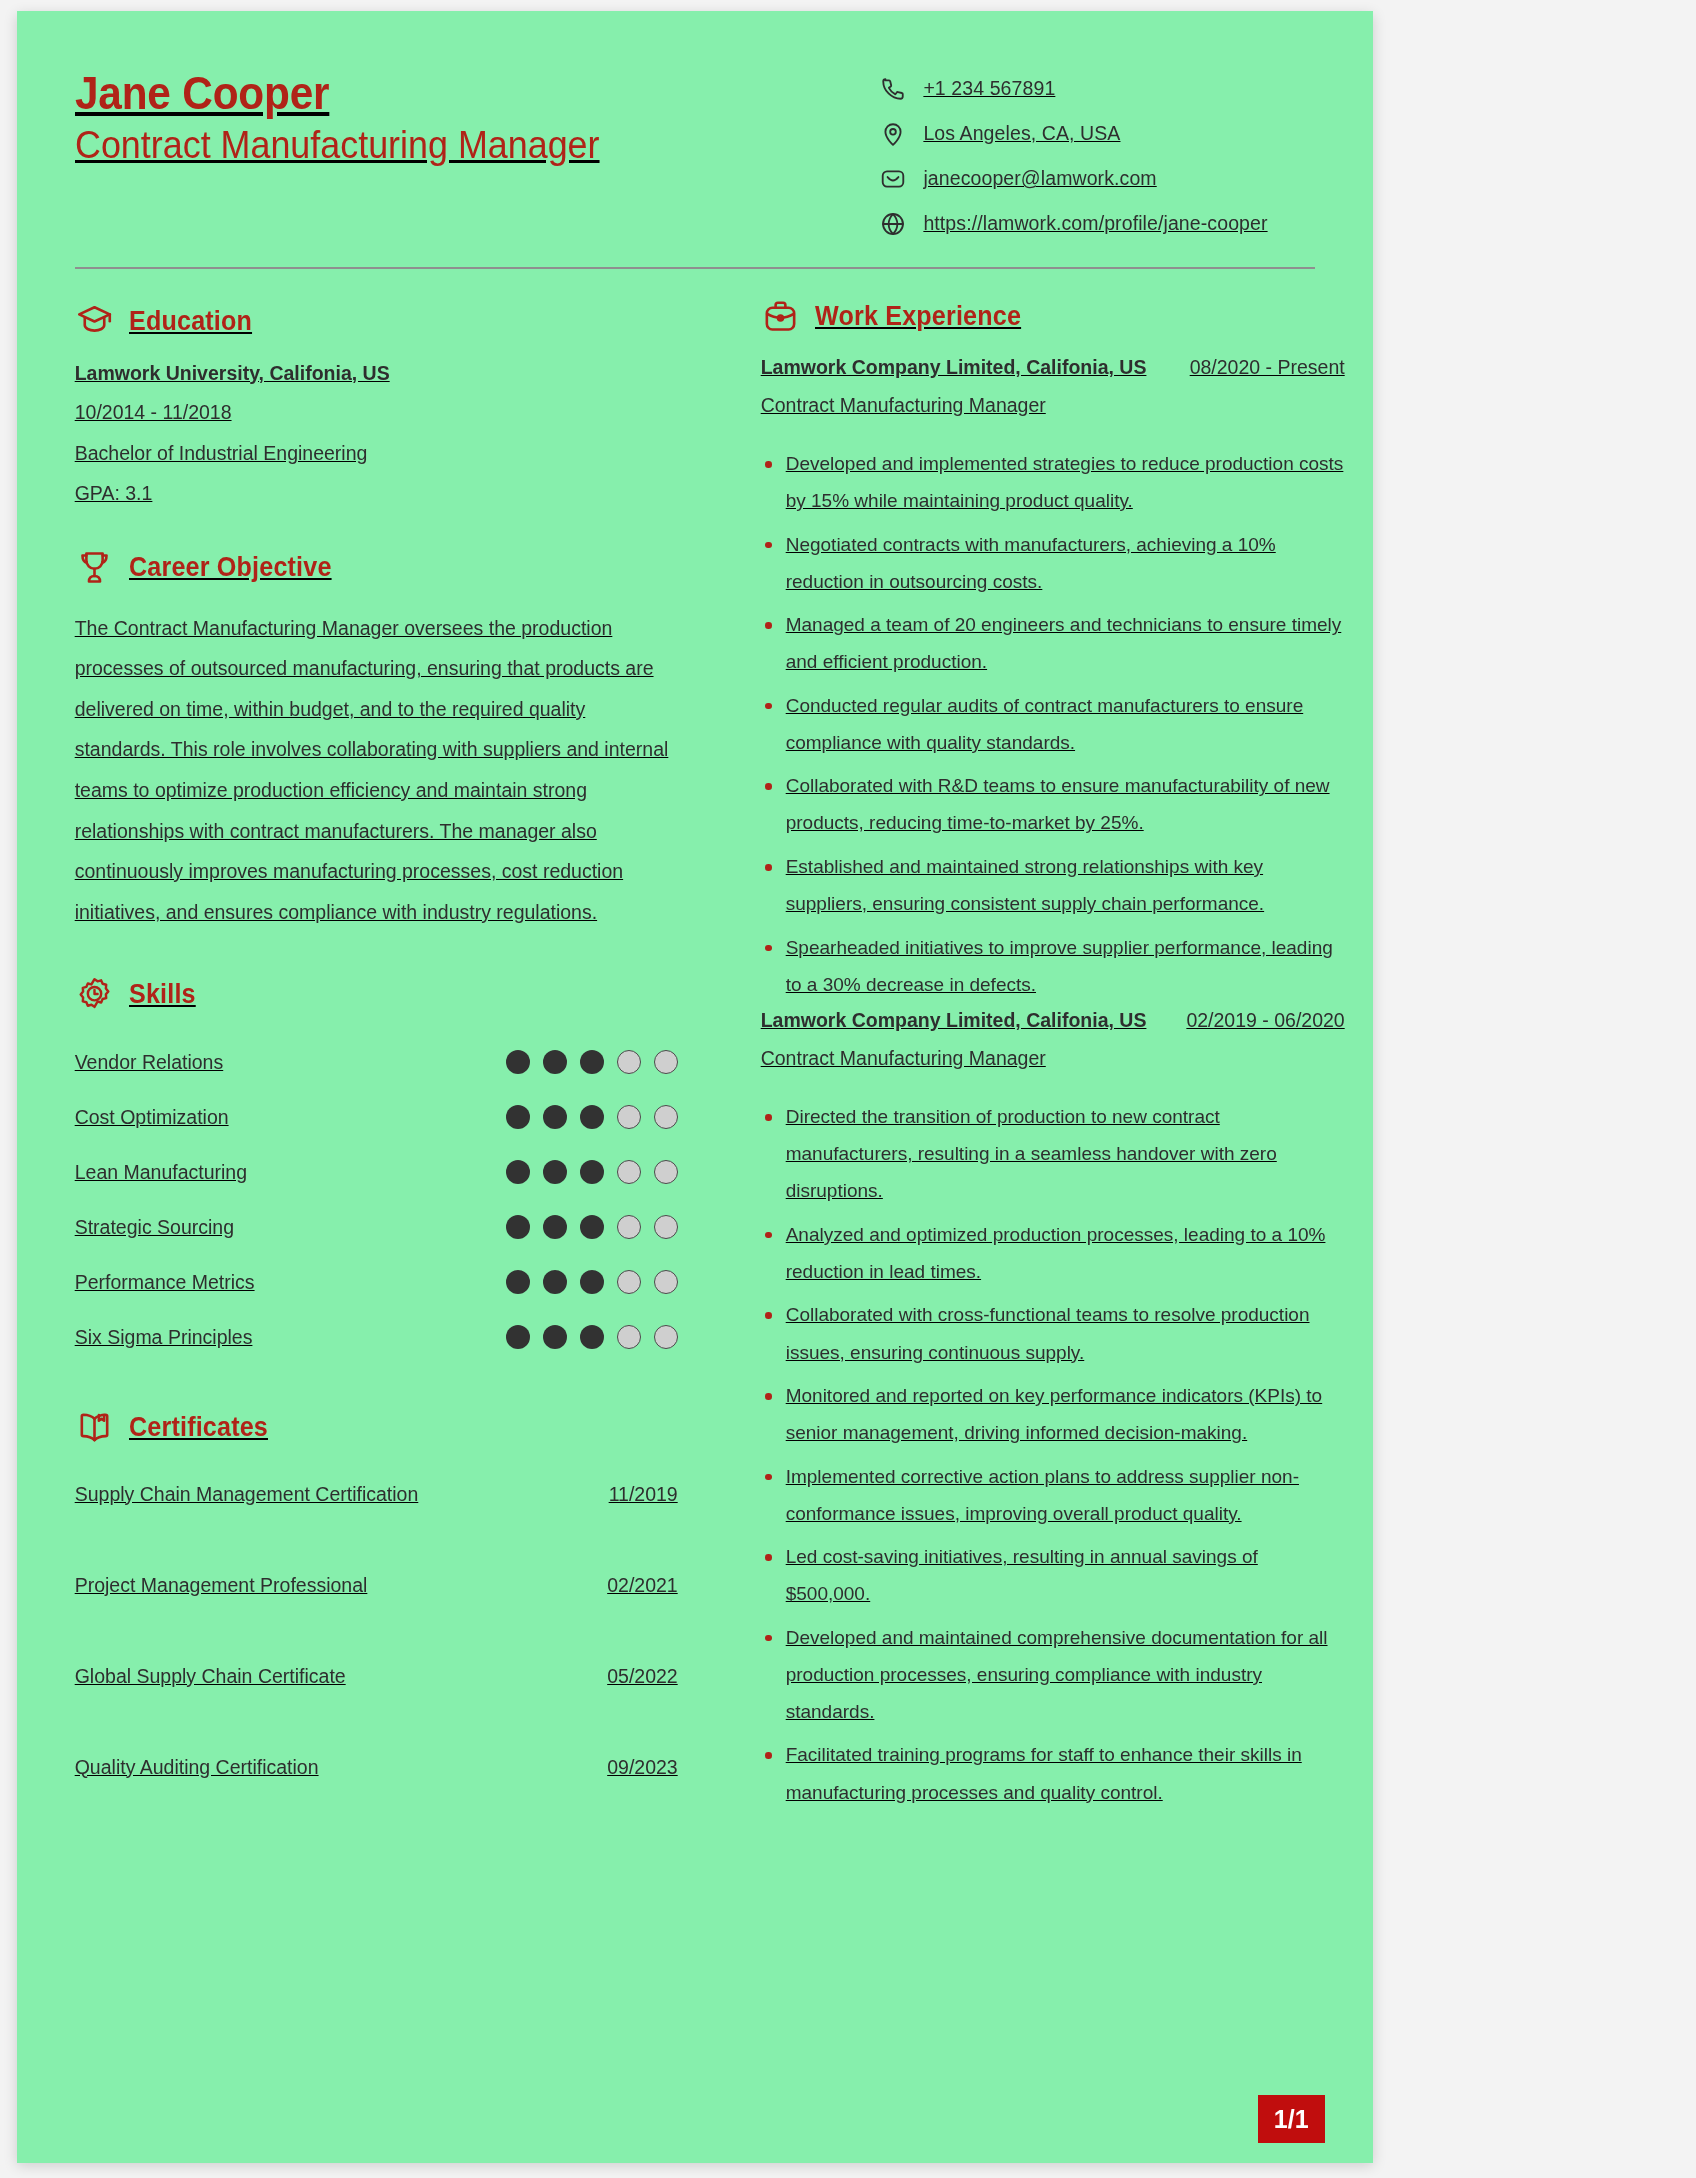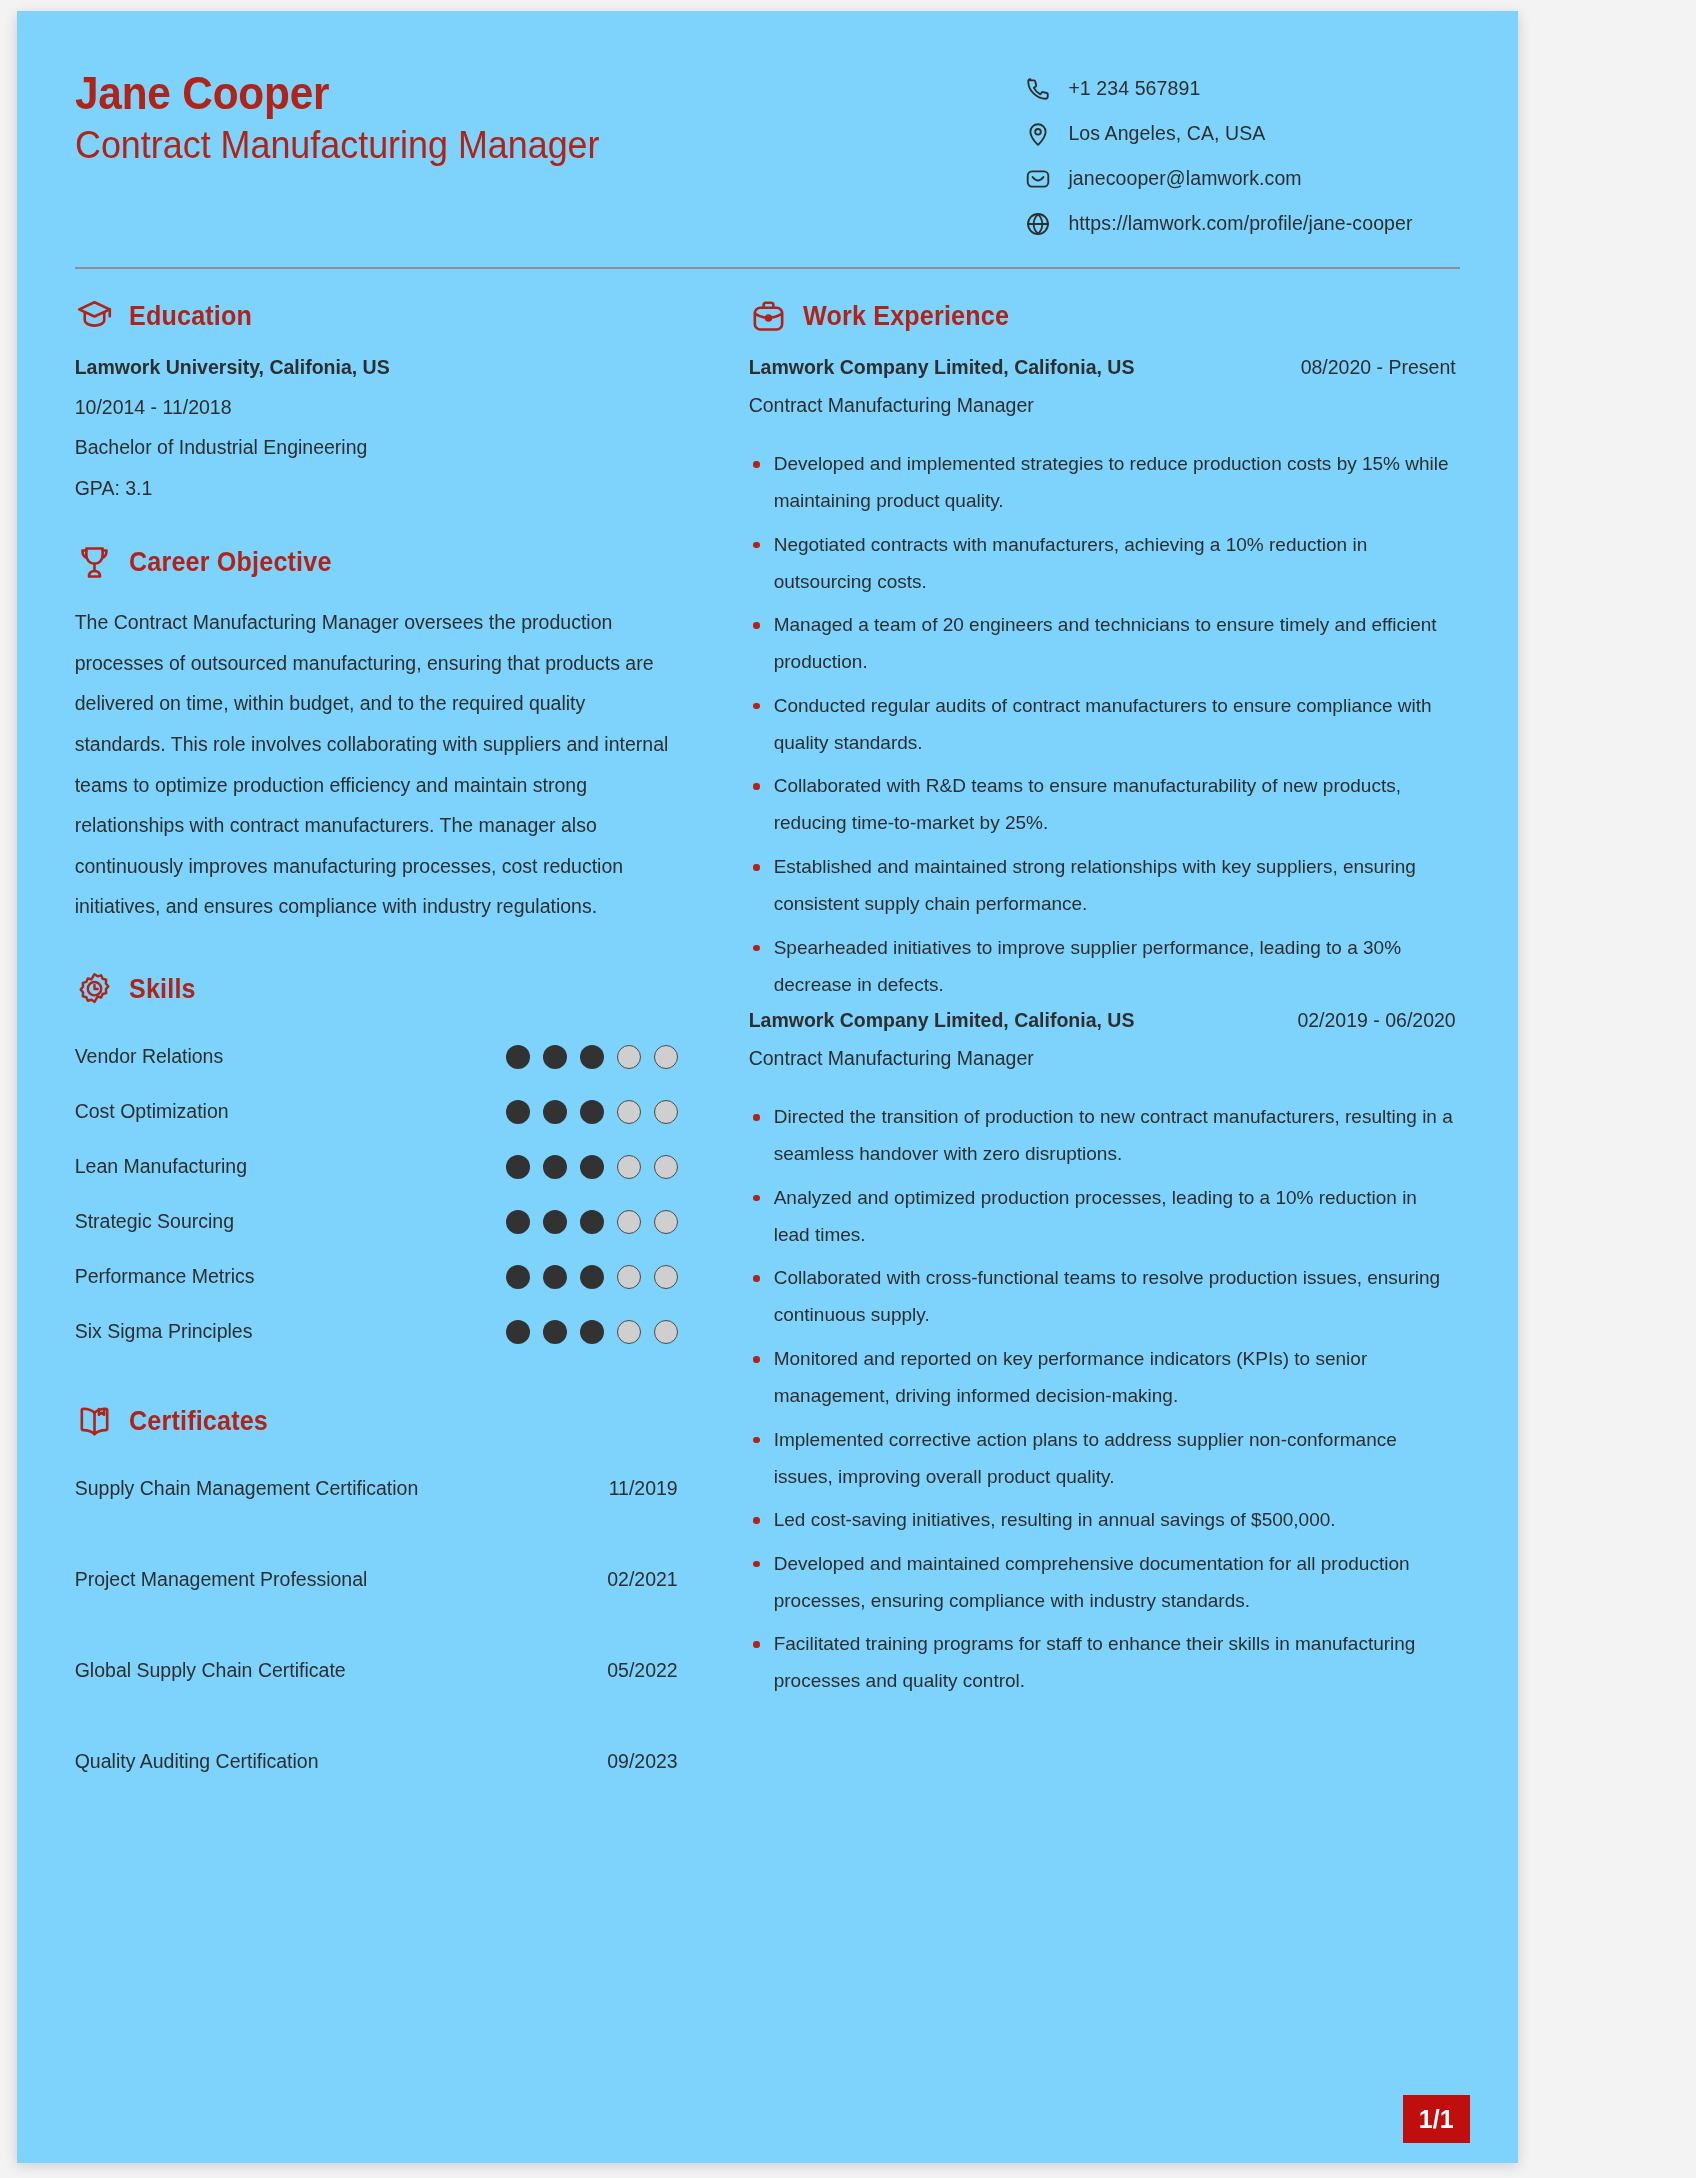--- a/index.html
+++ b/index.html
@@ -8,24 +8,25 @@
     width: 1697px;
     height: 2179px;
     background: #f3f3f3;
     font-family: "Liberation Sans", sans-serif;
   }
 
   .page {
     position: absolute;
     left: 16.7px;
     top: 11px;
-    width: 1501px;
+    width: 1356px;
     height: 2152px;
-    background: #7dd3fc;
+    background: #86efac;
     box-shadow: 0 2.8px 13px rgba(0,0,0,0.16);
+    text-decoration: underline;
   }
 
   
   .header {
     display: flex;
     justify-content: space-between;
     align-items: flex-start;
     padding: 48px 58px 0 58px;
   }
   .identity { padding-top: 9.3px; }
@@ -72,22 +73,23 @@
 
   .divider {
     margin: 20.4px 58px 0 58px;
     height: 1.9px;
     background: #8f8f8f;
   }
 
   
   .columns {
     display: flex;
-    padding: 28px 62px 0 58px;
-    gap: 4px;
+    padding: 28px 28px 0 58px;
+    gap: 16px;
+    align-items: flex-end;
   }
   .col-left  { width: 603px; flex: 0 0 603px; }
   .col-right { flex: 1; padding-left: 67px; }
 
   .section { margin-bottom: 9.3px; }
   .section-head {
     display: flex;
     align-items: center;
     gap: 15px;
     margin-bottom: 20.4px;

